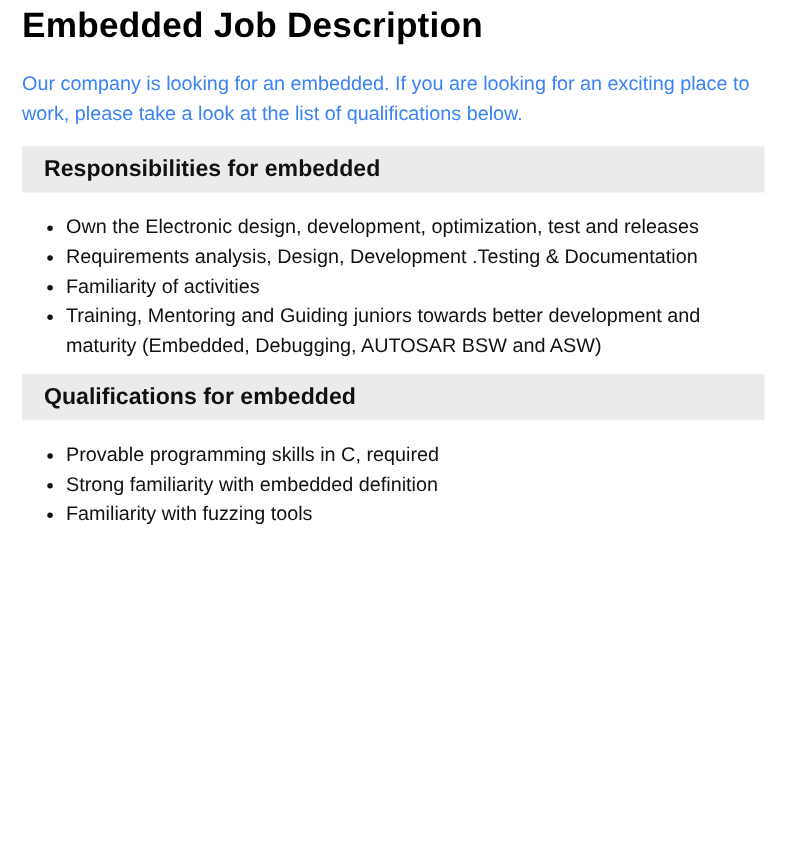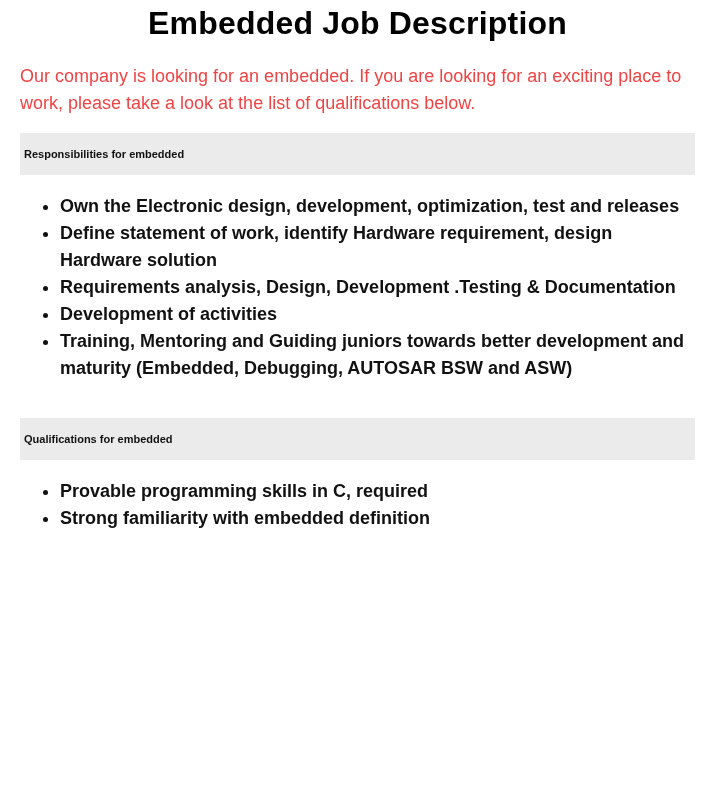--- a/index.html
+++ b/index.html
@@ -17,82 +17,81 @@
     .page {
       padding: 0 25px 0 20px;
       box-sizing: border-box;
       width: 720px;
     }
     h1 {
       margin: 0;
       padding-top: 3px;
       height: 42px;
       line-height: 40px;
-      text-align: center;
+      text-align: left;
       font-size: 32px;
       font-weight: bold;
       color: #000000;
       letter-spacing: 0.2px;
     }
     .intro {
       margin: 18px 0 0 0;
       font-size: 18px;
       line-height: 27px;
-      color: #ef4444;
+      color: #3b82f6;
     }
     .section-header {
       margin-top: 16px;
       background: #ebebeb;
       height: 42px;
       line-height: 42px;
-      padding-left: 4px;
-      font-size: 11px;
+      padding-left: 20px;
+      font-size: 21px;
       font-weight: bold;
       color: #111111;
     }
     ul {
       margin: 18px 0 0 0;
       padding: 0 0 0 40px;
       list-style: none;
-      font-weight: bold;
     }
     li {
       position: relative;
       font-size: 18px;
       line-height: 27px;
       color: #111111;
     }
     li::before {
       content: "";
       position: absolute;
       left: -17px;
       top: 12px;
       width: 5px;
       height: 5px;
       border-radius: 50%;
       background: #111111;
     }
     .section-header.second {
-      margin-top: 36px;
+      margin-top: 12px;
     }
   </style>
 </head>
 <body>
 
 <div class="page">
   <h1>Embedded Job Description</h1>
   <p class="intro">Our company is looking for an embedded. If you are looking for an exciting place to work, please take a look at the list of qualifications below.</p>
 
   <div class="section-header">Responsibilities for embedded</div>
   <ul>
     <li>Own the Electronic design, development, optimization, test and releases</li>
-    <li>Define statement of work, identify Hardware requirement, design Hardware solution</li>
     <li>Requirements analysis, Design, Development .Testing &amp; Documentation</li>
-    <li>Development of activities</li>
+    <li>Familiarity of activities</li>
     <li>Training, Mentoring and Guiding juniors towards better development and maturity (Embedded, Debugging, AUTOSAR BSW and ASW)</li>
   </ul>
 
   <div class="section-header second">Qualifications for embedded</div>
   <ul>
     <li>Provable programming skills in C, required</li>
     <li>Strong familiarity with embedded definition</li>
+    <li>Familiarity with fuzzing tools</li>
   </ul>
 </div>
 
 </body></html>

